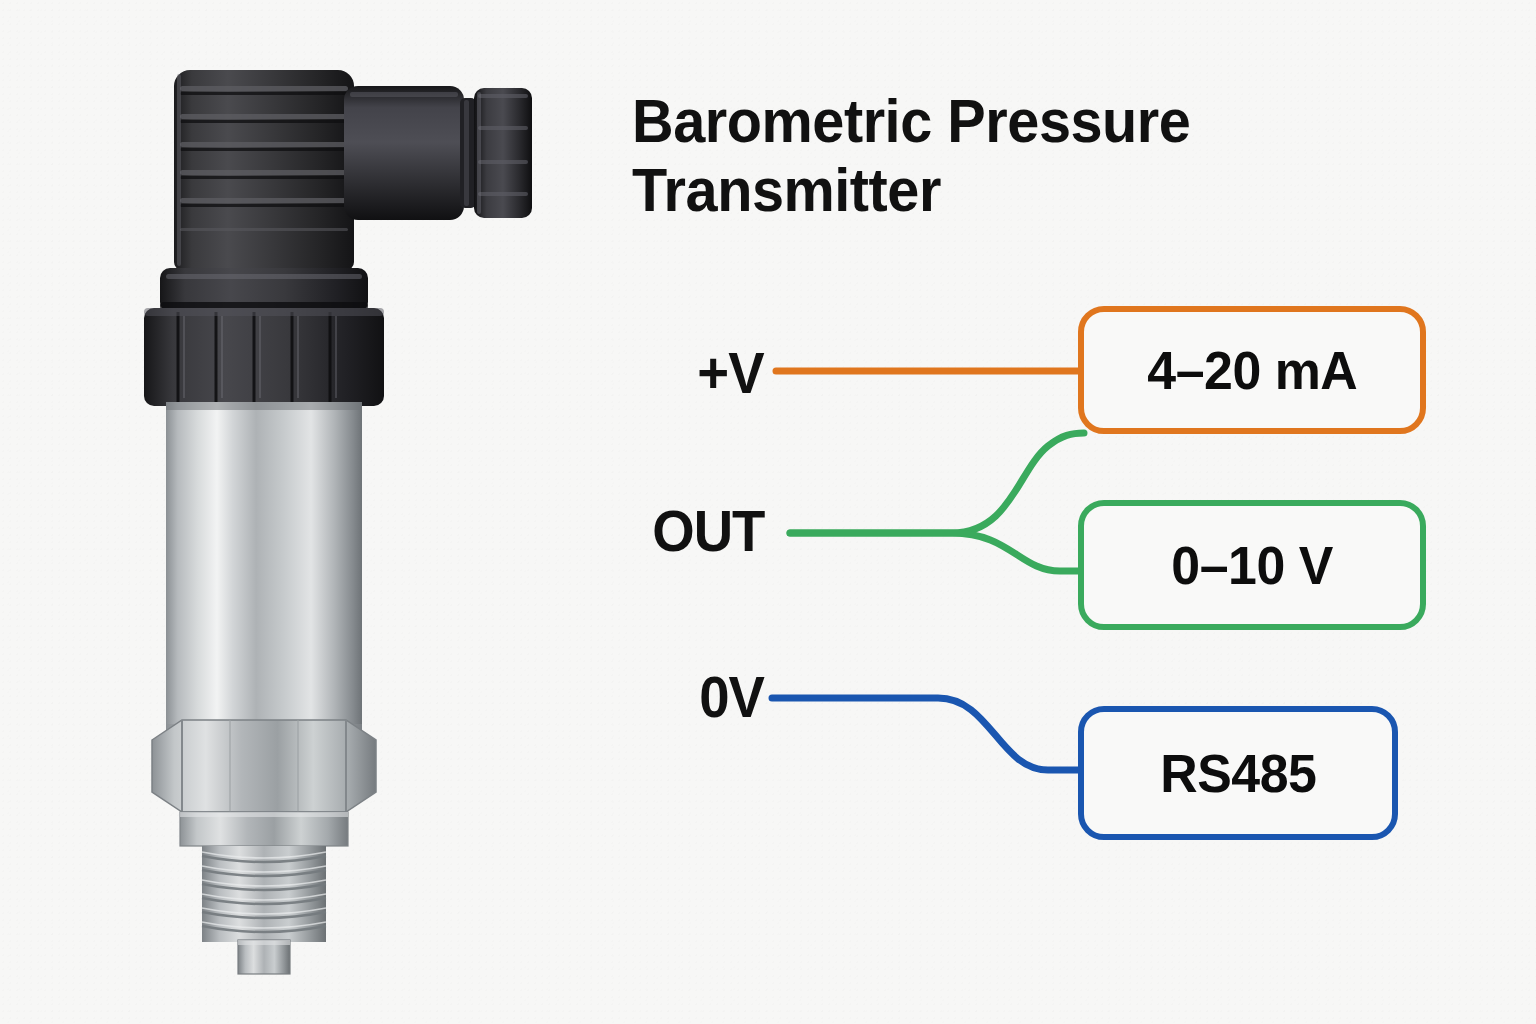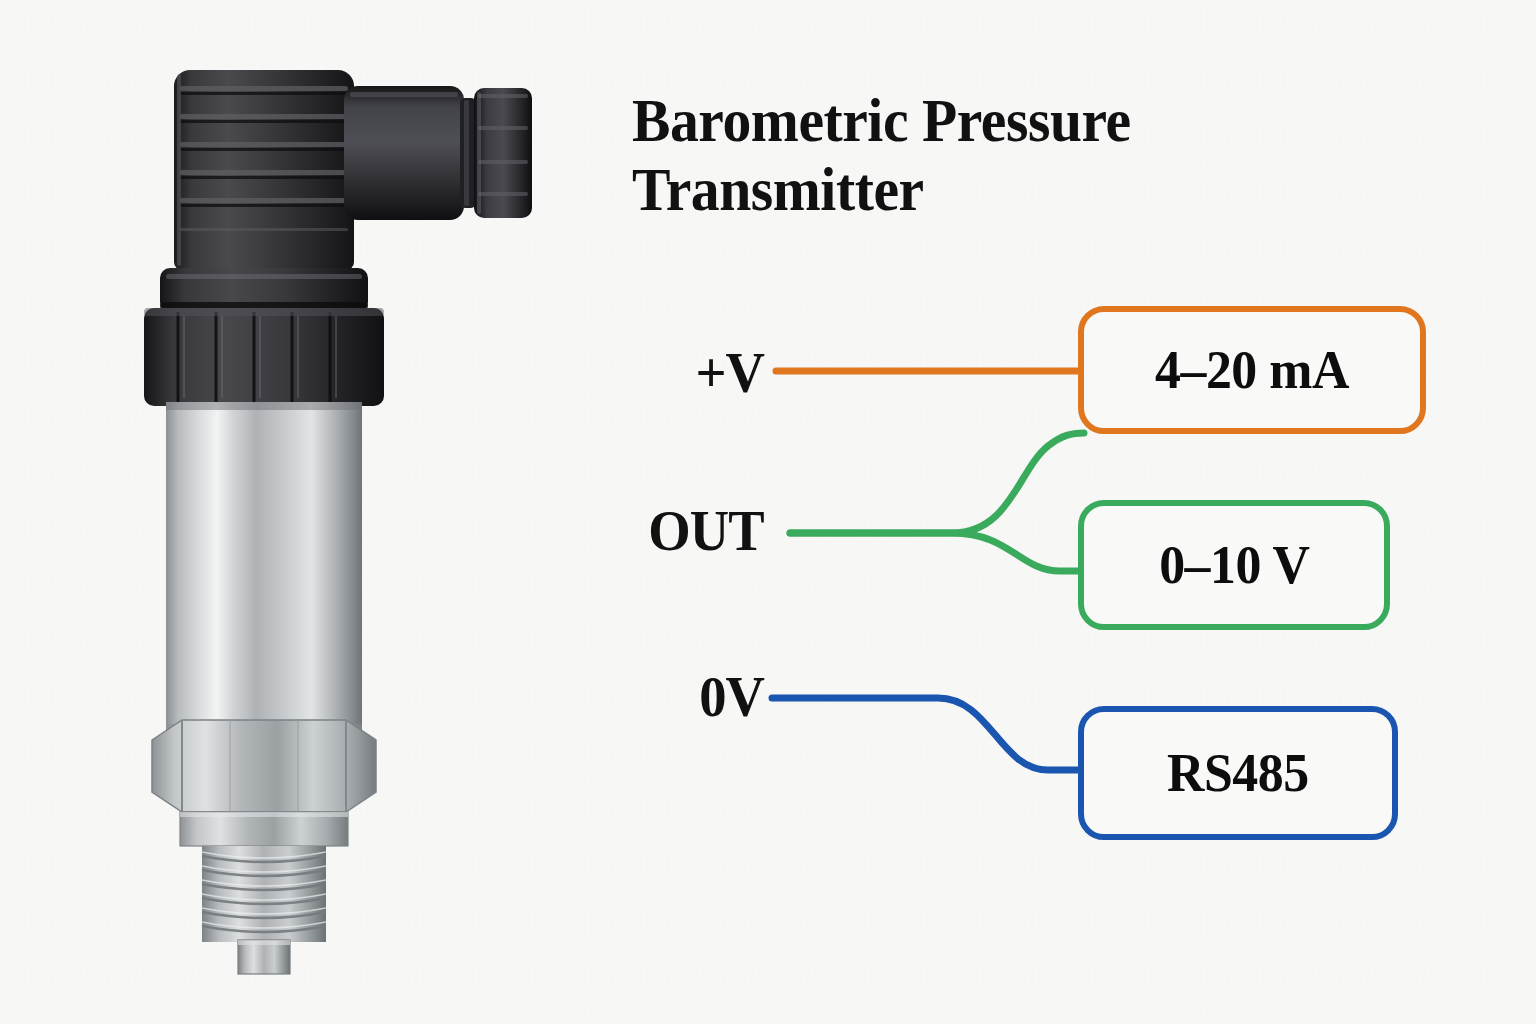--- a/index.html
+++ b/index.html
@@ -7,21 +7,21 @@
     margin: 0;
     padding: 0;
     background: #ffffff;
   }
   #stage {
     position: relative;
     width: 1536px;
     height: 1024px;
     background: #f7f7f6;
     overflow: hidden;
-    font-family: Liberation Serif, serif;
+    font-family: Liberation Sans, sans-serif;
   }
   
   #noise {
     position: absolute;
     inset: 0;
     pointer-events: none;
     opacity: .5;
     background-image:
       radial-gradient(rgba(0,0,0,.025) 1px, transparent 1px),
       radial-gradient(rgba(0,0,0,.02) 1px, transparent 1px);
@@ -83,21 +83,21 @@
     align-items: center;
     justify-content: center;
     color: #0d0d0d;
     font-weight: 700;
     font-size: 54px;
     letter-spacing: -0.5px;
     white-space: nowrap;
   }
   .outbox span { transform: scaleX(.96); display:inline-block; }
   #box-0 { left: 1078px; top: 306px; width: 348px; height: 128px; border-color: #e0761e; }
-  #box-1 { left: 1078px; top: 500px; width: 312px; height: 130px; border-color: #3aaa5d; }
+  #box-1 { left: 1078px; top: 500px; width: 348px; height: 130px; border-color: #3aaa5d; }
   #box-2 { left: 1078px; top: 706px; width: 320px; height: 134px; border-color: #1a56b0; }
 
   
   #wires {
     position: absolute;
     inset: 0;
     pointer-events: none;
   }
 </style>
 </head>

